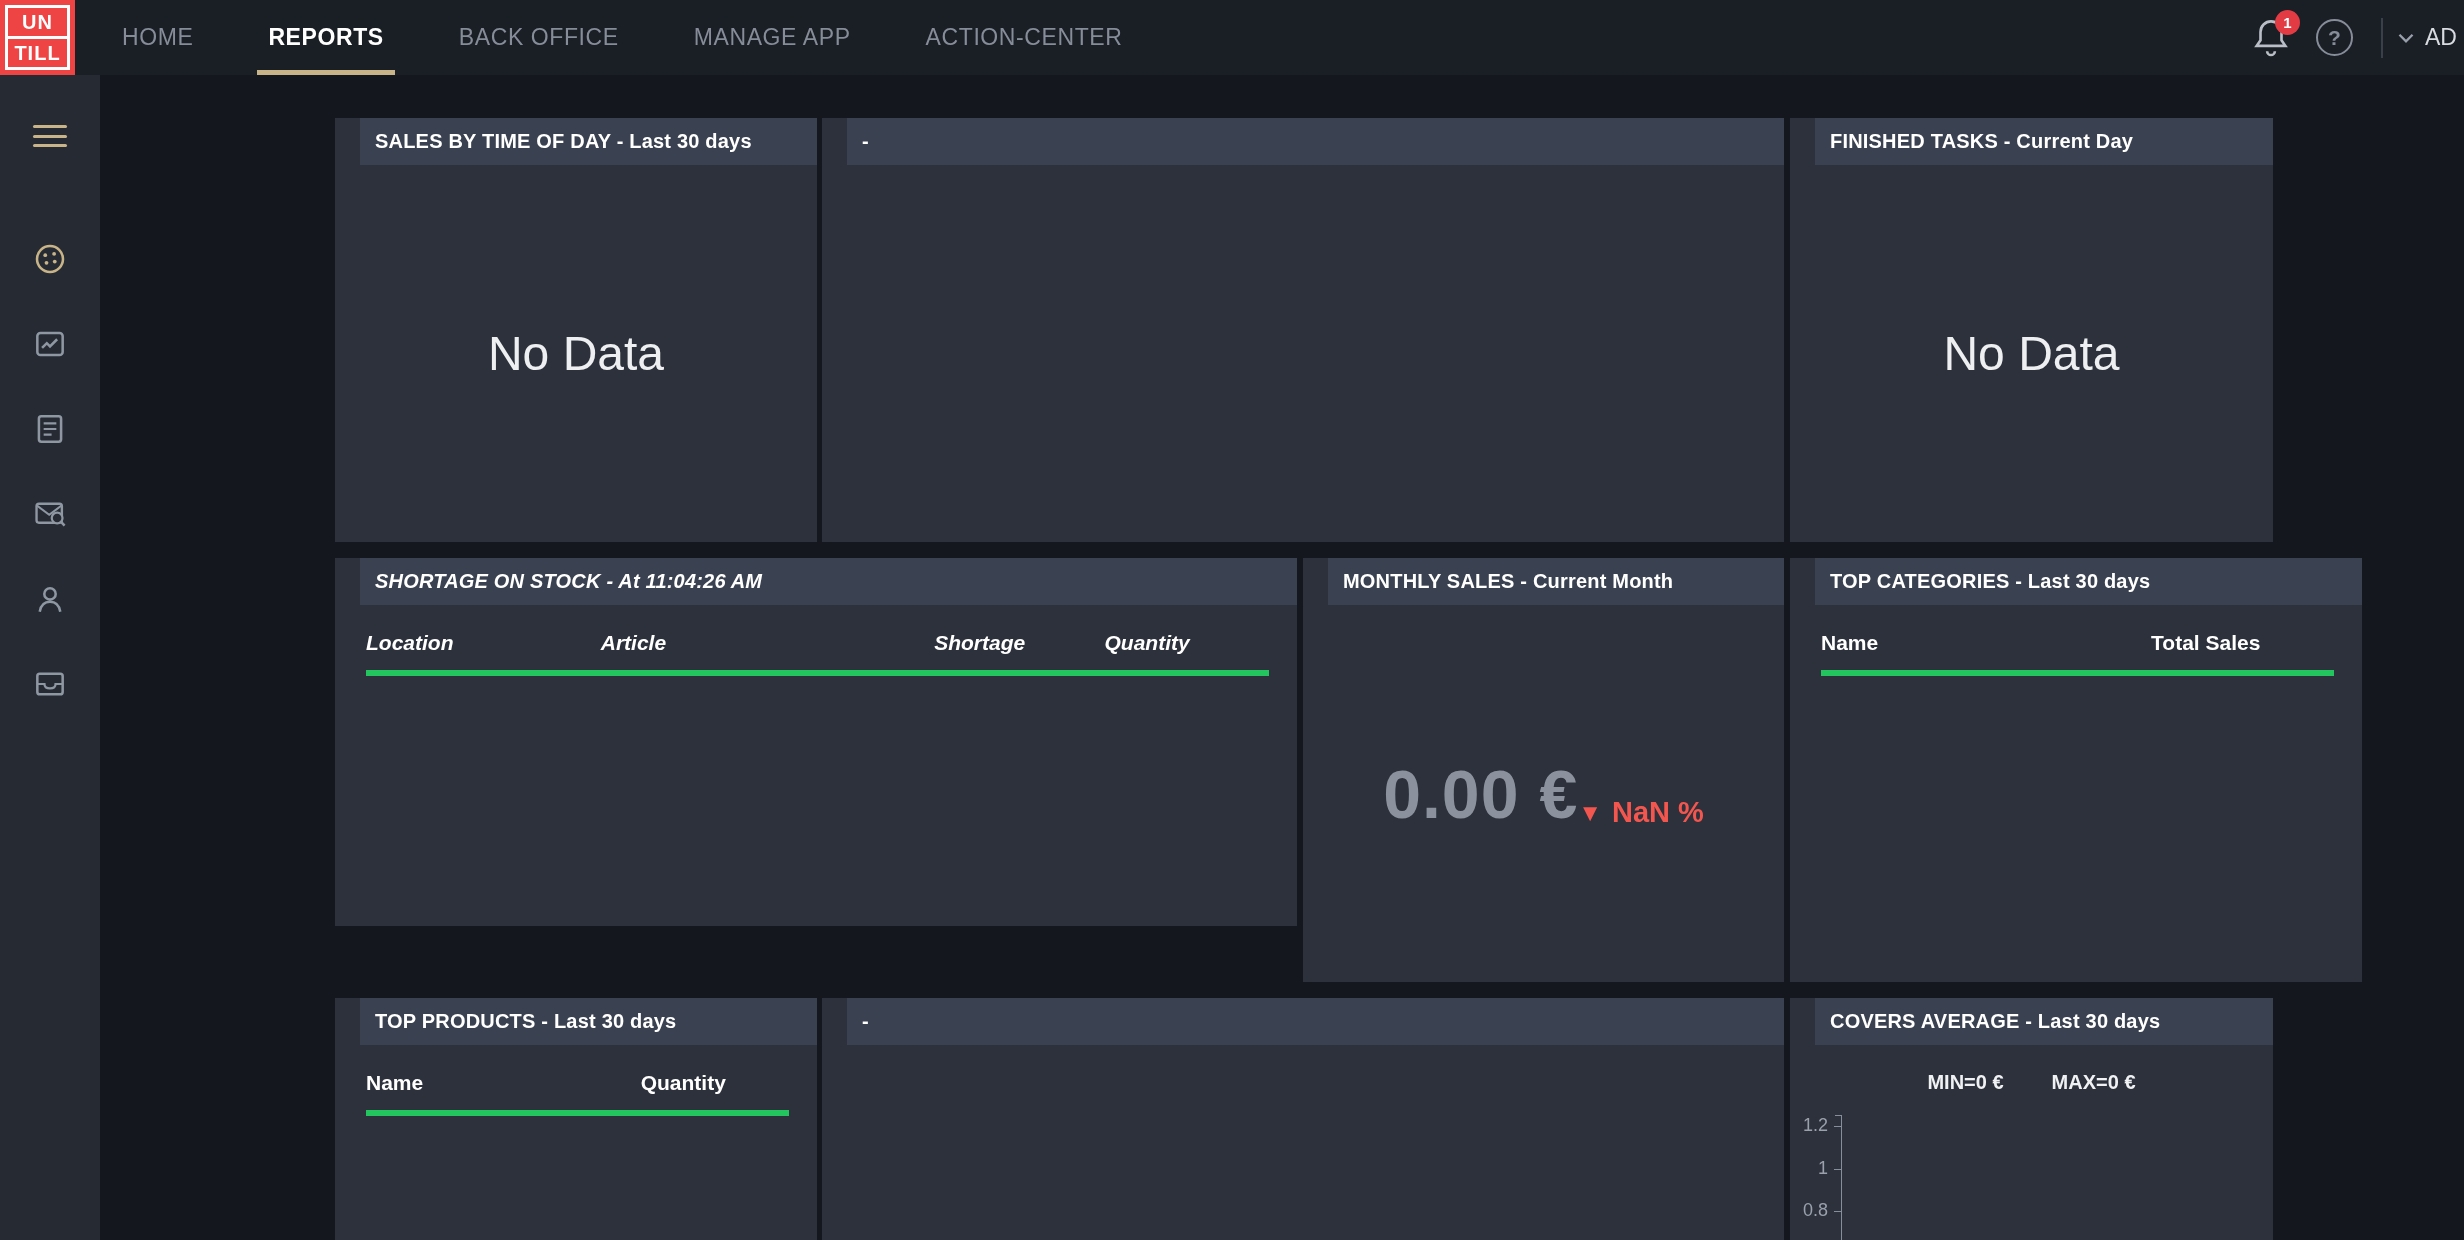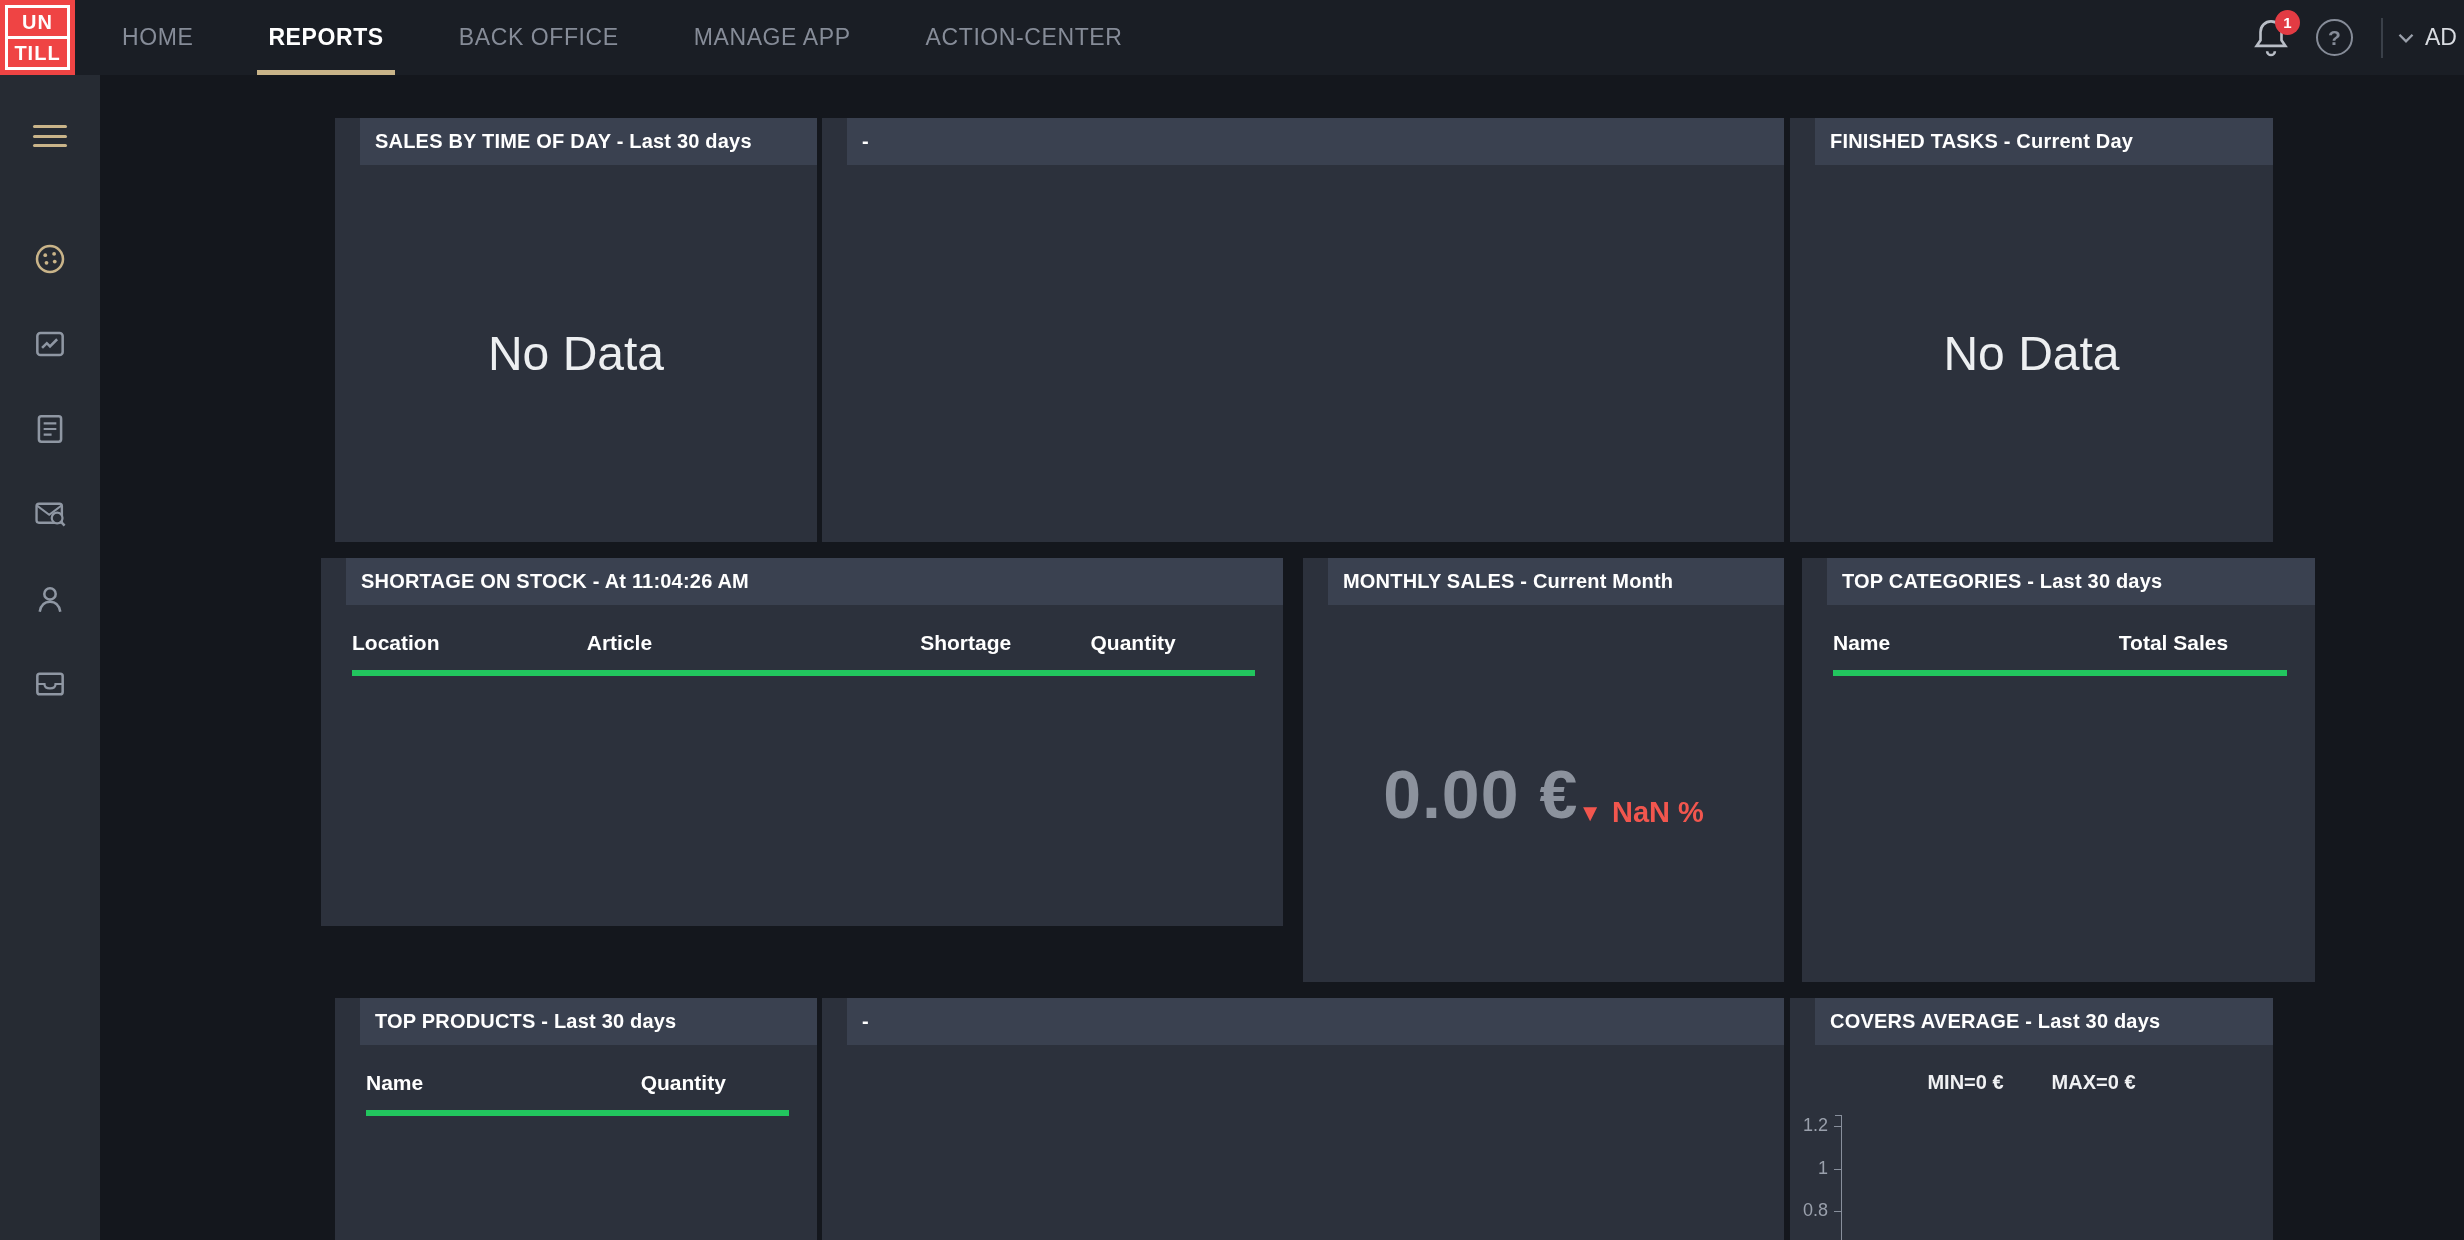--- a/index.html
+++ b/index.html
@@ -45,23 +45,23 @@
   .card { position:absolute; background:#2c313c;padding-left:25px; }
   .card-header { height:47px; background:#3a4150; display:flex; align-items:center; padding:0 15px; }
   .card-title { color:#fff; font-size:20px; font-weight:bold; letter-spacing:.2px; white-space:nowrap; }
   .card-body { position:absolute; top:47px; left:0; right:0; bottom:0; }
   .center-body { display:flex; align-items:center; justify-content:center; }
   .no-data { color:#edeff1; font-size:48px; }
 
   .c-sales    { left:335px;  top:118px; width:482px; height:424px; }
   .c-dash1    { left:822px;  top:118px; width:962px; height:424px; }
   .c-finished { left:1790px; top:118px; width:483px; height:424px; }
-  .c-shortage { left:321px;  top:558px; width:962px; height:368px; }
+  .c-shortage { left:335px;  top:558px; width:962px; height:368px;font-style:italic; }
   .c-monthly  { left:1303px; top:558px; width:481px; height:424px; }
-  .c-topcat   { left:1790px; top:558px; width:513px; height:424px;margin-left:12px; }
+  .c-topcat   { left:1790px; top:558px; width:572px; height:424px; }
   .c-topprod  { left:335px;  top:998px; width:482px; height:424px; }
   .c-dash2    { left:822px;  top:998px; width:962px; height:424px; }
   .c-covers   { left:1790px; top:998px; width:483px; height:424px; }
 
   .thead { display:grid; margin:26px 28px 0 31px; padding-bottom:15px; border-bottom:6px solid #22c55e;
            color:#fff; font-size:21px; font-weight:bold; }
   .thead-4 { grid-template-columns:26% 35% 12% 27%; }
   .thead-2 { grid-template-columns:50% 50%; }
   .ta-r { text-align:right; }
   .ta-c { text-align:center; }

